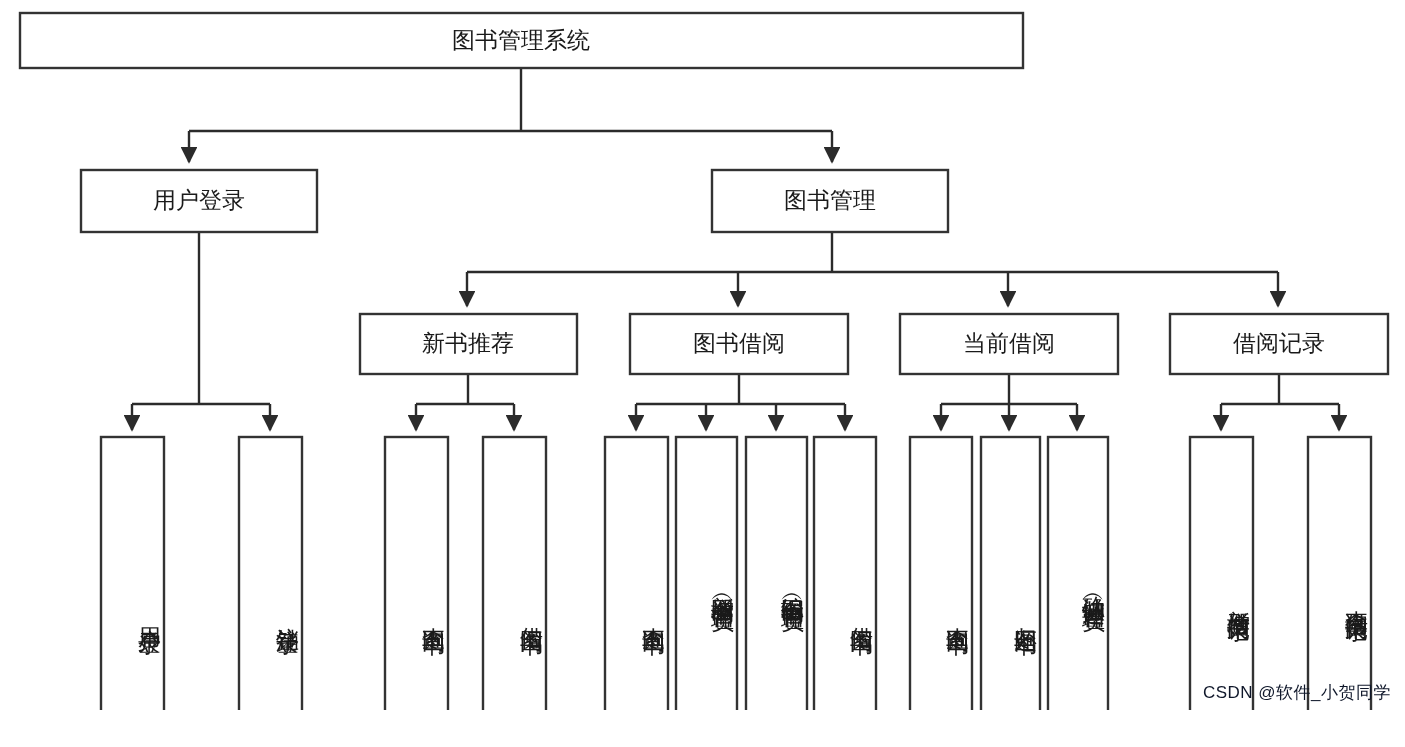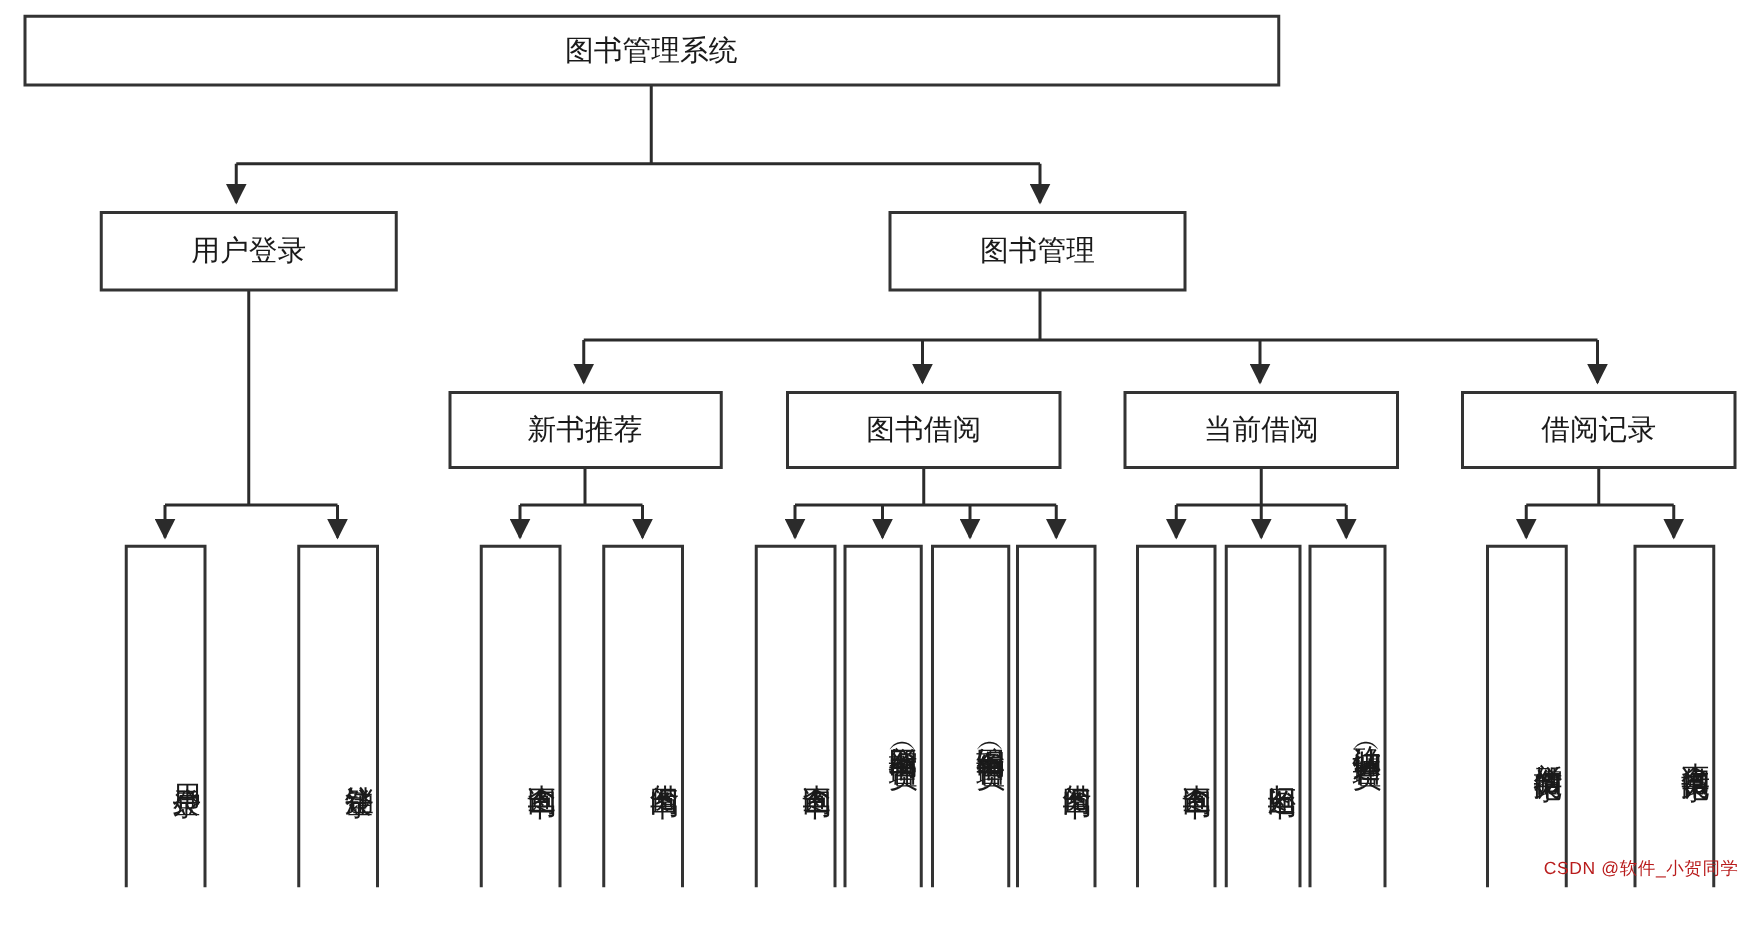--- a/index.html
+++ b/index.html
@@ -57,22 +57,22 @@
     align-items: flex-start;
     justify-content: center;
     white-space: nowrap;
     pointer-events: none;
     user-select: none;
   }
   .watermark {
     position: absolute;
     right: 14px;
     bottom: 6px;
-    font-size: 14px;
-    color: #b91c1c;
+    font-size: 17px;
+    color: #0f172a;
     font-family: "Liberation Sans", "DejaVu Sans", sans-serif;
     letter-spacing: 0.5px;
     white-space: nowrap;
   }
 </style>
 </head>
 <body>
 
 <div id="stage">
 

